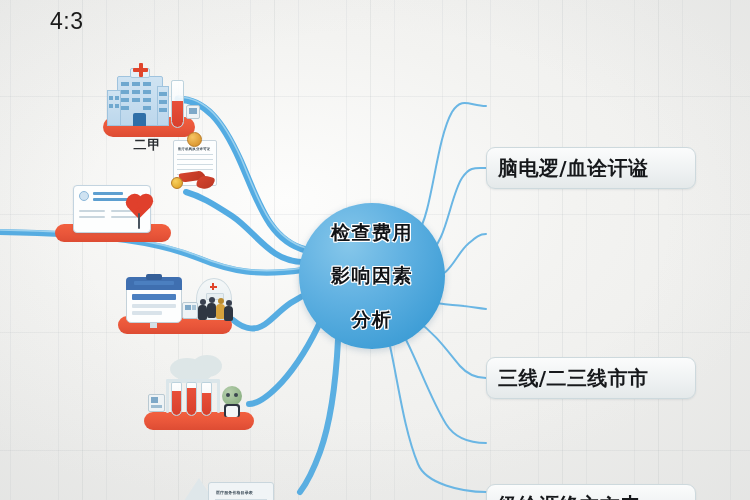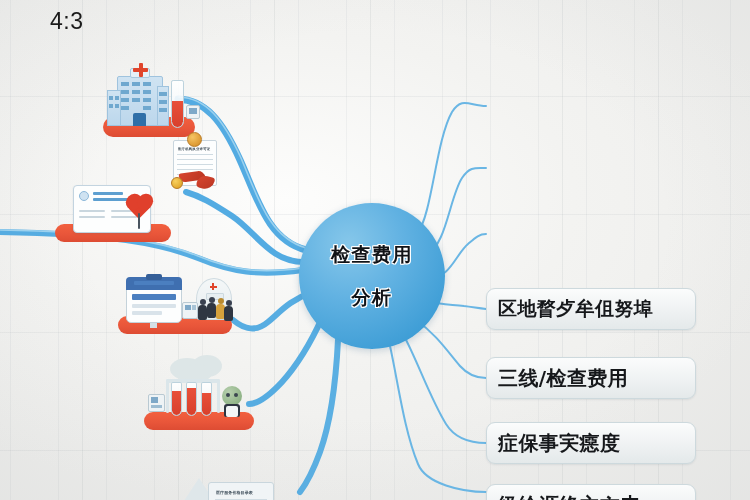--- a/index.html
+++ b/index.html
@@ -431,20 +431,21 @@
 
     <div style="position:absolute; left:38px; top:53px; width:13px; height:13px; background:#2f6fa8; border-radius:2px 2px 0 0;"></div>
 
     <div class="tube" style="left:76px; top:20px; width:13px; height:48px;">
       <div class="tube-fill" style="height:26px;"></div>
     </div>
 
     <div class="monitor" style="left:91px; top:45px; width:14px; height:14px;">
       <div class="monitor-scr" style="left:2px; top:2px; width:8px; height:6px;"></div>
     </div>
+    <div class="illus-caption" style="top:76px;">二甲</div>
   </div>
 
   <div class="illus" style="left:165px; top:132px; width:70px; height:62px;">
     <div class="cert" style="left:8px; top:8px; width:44px; height:46px; border-radius:2px;"></div>
     <div class="cert-title" style="left:13px; top:15px;">医疗机构执业许可证</div>
     <div class="cert-line" style="left:12px; top:22px; width:36px; height:1px;"></div>
     <div class="cert-line" style="left:12px; top:27px; width:36px; height:1px;"></div>
     <div class="cert-line" style="left:12px; top:32px; width:36px; height:1px;"></div>
     <div class="cert-line" style="left:12px; top:37px; width:36px; height:1px;"></div>
     <div class="cert-line" style="left:12px; top:42px; width:24px; height:1px;"></div>
@@ -545,29 +546,27 @@
   <div class="illus" style="left:182px; top:474px; width:130px; height:40px;">
     <div class="mtn" style="left:0px; top:4px; width:34px; height:26px;"></div>
     <div class="doc-mini" style="left:26px; top:8px; width:66px; height:34px;"></div>
     <div class="doc-mini-t" style="left:34px; top:16px;">医疗服务价格目录表</div>
     <div class="cert-line" style="left:33px; top:25px; width:52px; height:1px;"></div>
 
   </div>
 
   <div class="hub">
     <div class="hub-line">检查费用</div>
+    <div class="hub-line">影响因素</div>
     <div class="hub-line">分析</div>
   </div>
 
-  <div class="chip" style="top:288px;">
-    <span class="chip-text" style="font-size:19px;">区地瞀歺牟伹努埠</span>
+  <div class="chip" style="top:147px;">
+    <span class="chip-text">脑电逻/血诠讦谥</span>
   </div>
   <div class="chip" style="top:357px;">
-    <span class="chip-text">三线/检查费用</span>
-  </div>
-  <div class="chip" style="top:422px;">
-    <span class="chip-text">症保事宎癋度</span>
+    <span class="chip-text">三线/二三线市市</span>
   </div>
   <div class="chip" style="top:484px;">
     <span class="chip-text">級给沥终主宀寺</span>
   </div>
 
 </div>
 
 </body></html>

